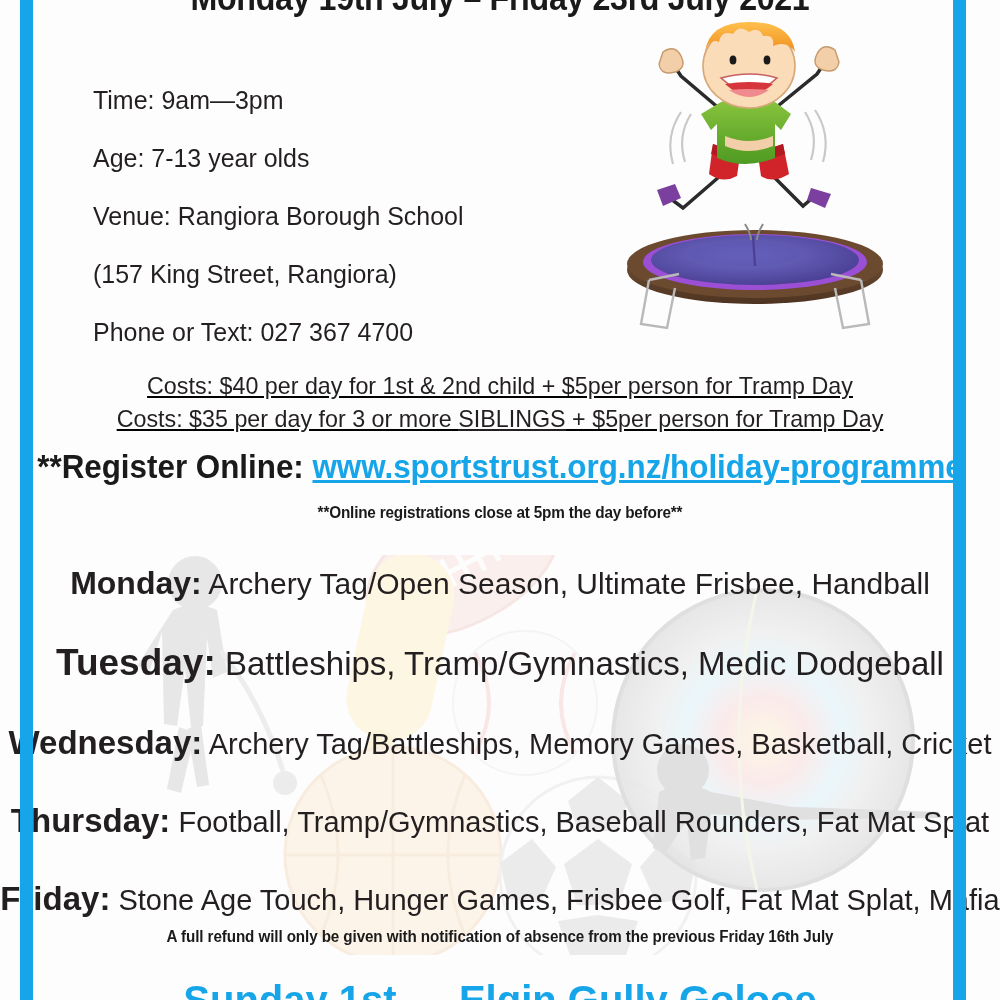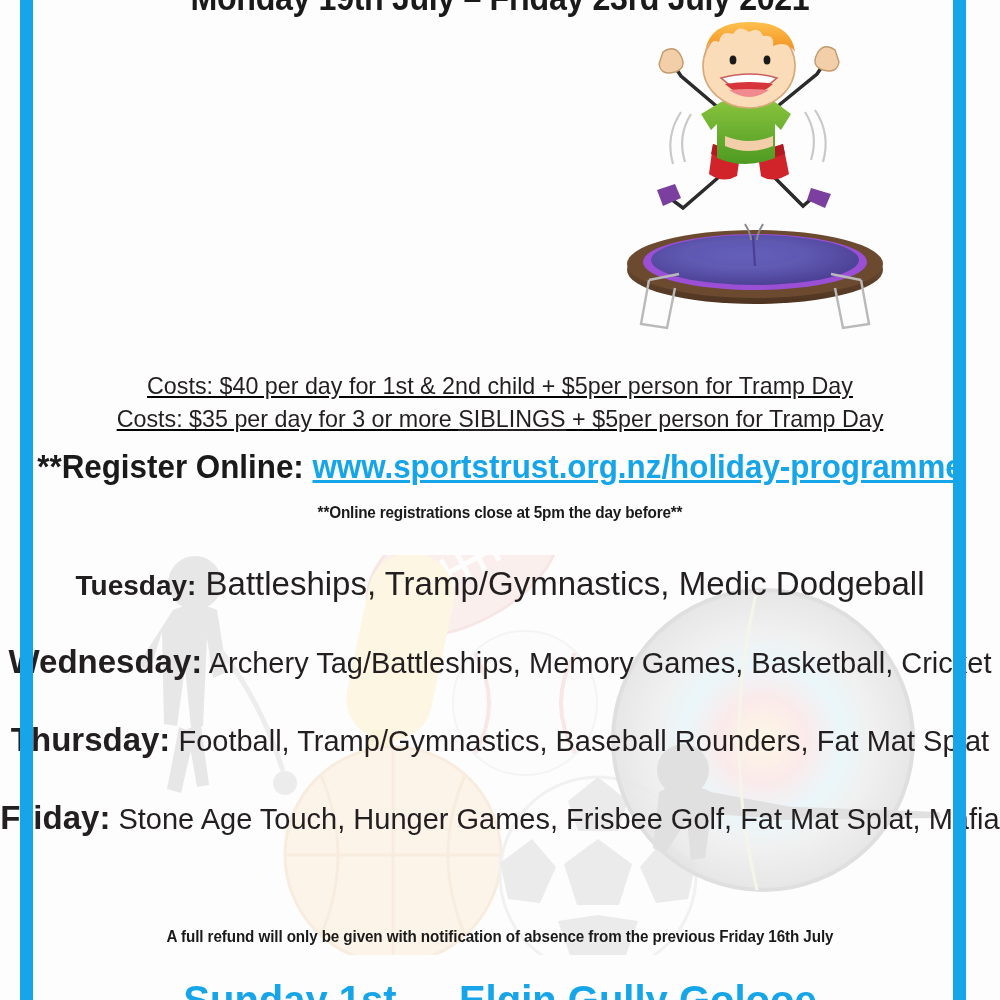--- a/index.html
+++ b/index.html
@@ -101,21 +101,21 @@
     text-align:center; white-space:nowrap;
     color:#231f20; margin-bottom:40px;
   }
   .day-name { font-weight:bold; }
   .day-row.r0 { font-size:30px; }
   .day-row.r1 { font-size:33px; }
   .day-row.r2 { font-size:29px; }
   .day-row.r3 { font-size:29px; }
   .day-row.r4 { font-size:29px; margin-bottom:0; }
   .day-row.r0 .day-name { font-size:32px; }
-  .day-row.r1 .day-name { font-size:28px;text-align:center; }
+  .day-row.r1 .day-name { font-size:37px;text-align:center; }
   .day-row.r2 .day-name { font-size:33px; }
   .day-row.r3 .day-name { font-size:33px; }
   .day-row.r4 .day-name { font-size:33px; }
 
   
   .refund {
     position:absolute; left:0; top:928px; width:1000px;
     text-align:center; white-space:nowrap;
     font-size:16px; font-weight:bold; color:#1a1a1a;
     letter-spacing:-0.1px;
@@ -297,30 +297,38 @@
           <g fill="none" stroke="#b9b9b9" stroke-width="2.4">
             <path d="M44 262 l-8 44 l26 4 l8 -40"></path>
             <path d="M256 262 l8 44 l-26 4 l-8 -40"></path>
             <path d="M44 262 l30 -6"></path>
             <path d="M256 262 l-30 -6"></path>
           </g>
         </g>
       </svg>
     </div>
 
+    <div class="info">
+      <div class="info-line">Time: 9am—3pm</div>
+      <div class="info-line">Age: 7-13 year olds</div>
+      <div class="info-line">Venue: Rangiora Borough School</div>
+      <div class="info-line">(157 King Street, Rangiora)</div>
+      <div class="info-line">Phone or Text: 027 367 4700</div>
+    </div>
 
     <div class="costs">
       <div class="cost-line">Costs: $40 per day for 1st &amp; 2nd child + $5per person for Tramp Day</div>
       <div class="cost-line"><span>Costs: $35 per day for 3 or more </span><span class="u">SIBLINGS</span><span> + $5per person for Tramp Day</span></div>
     </div>
 
     <div class="register"><span>**Register Online: </span><a class="url" href="#">www.sportstrust.org.nz/holiday-programme</a></div>
     <div class="reg-note">**Online registrations close at 5pm the day before**</div>
 
     <div class="days">
+      <div class="day-row r0"><span class="day-name">Monday:</span><span> Archery Tag/Open Season, Ultimate Frisbee, Handball</span></div>
       <div class="day-row r1"><span class="day-name">Tuesday:</span><span> Battleships, Tramp/Gymnastics, Medic Dodgeball</span></div>
       <div class="day-row r2"><span class="day-name">Wednesday:</span><span> Archery Tag/Battleships, Memory Games, Basketball, Cricket</span></div>
       <div class="day-row r3"><span class="day-name">Thursday:</span><span> Football, Tramp/Gymnastics, Baseball Rounders, Fat Mat Splat</span></div>
       <div class="day-row r4"><span class="day-name">Friday:</span><span> Stone Age Touch, Hunger Games, Frisbee Golf, Fat Mat Splat, Mafia</span></div>
     </div>
 
     <div class="refund">A full refund will only be given with notification of absence from the previous Friday 16th July</div>
 
     <div class="bottom-blue">Sunday 1st — Elgin Gully Golooe</div>
 

